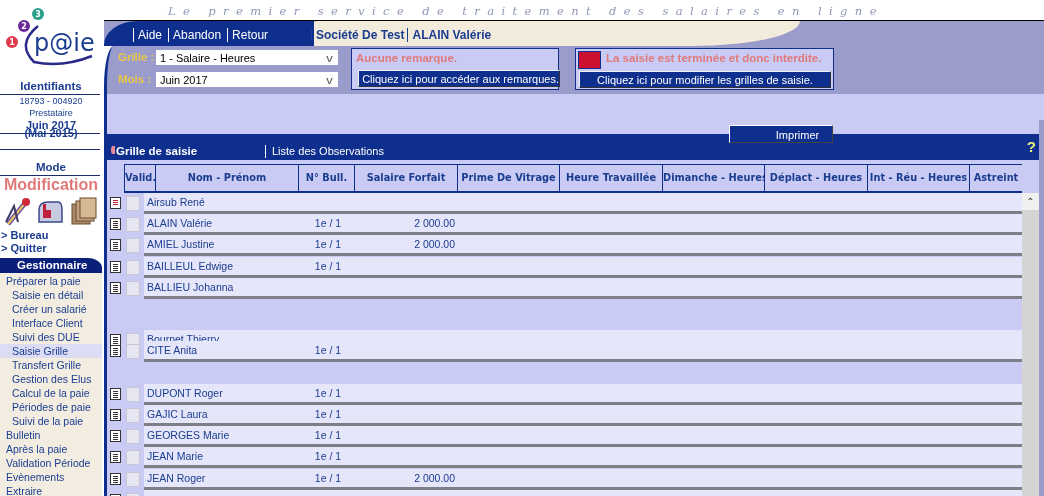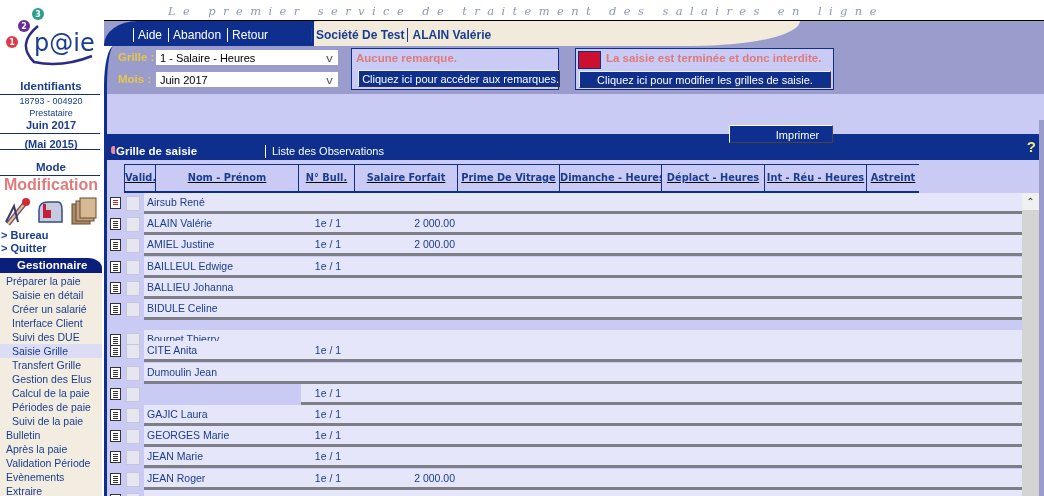--- a/index.html
+++ b/index.html
@@ -50,21 +50,21 @@
   
   #panel { position: absolute; left: 104px; top: 94px; width: 940px; height: 402px; background: #c9cbf5; border-left: 3px solid #0e2f8e; }
   #tabbar { position: absolute; left: 0; top: 0; width: 937px; height: 26px; background: #0e2f8e; margin-top: 40px; }
   #tab1 { position: absolute; left: 9px; top: 11px; font-size: 11.5px; font-weight: bold; color: #fff; }
   #tab1-dot { position: absolute; left: 4px; top: 12px; width: 4px; height: 8px; background: #e88a9a; border-radius: 50% 0 0 50%; }
   #tab2 { position: absolute; left: 158px; top: 11px; font-size: 11px; color: #fff; padding-left: 6px; border-left: 1px solid #fff; line-height: 13px; }
   #help { position: absolute; right: 8px; top: 4px; font-size: 15px; font-weight: bold; color: #e8f27a; }
   #print-btn { position: absolute; left: 622px; top: 31px; width: 104px; height: 18px; background: #0e2f8e; color: #fff; font-size: 11px; line-height: 18px; text-align: center; border: 1px solid #fff; border-right-color: #444; border-bottom-color: #444; cursor: pointer; padding-left: 33px; }
 
   
-  #tbl-head { position: absolute; left: 17px; top: 70px; height: 29px; display: flex; border-top: 1px solid #0e2f8e; border-bottom: 2px solid #0e2f8e; border-left: 1px solid #0e2f8e; text-decoration: underline; }
+  #tbl-head { position: absolute; left: 17px; top: 70px; height: 29px; display: flex; border-top: 1px solid #0e2f8e; border-bottom: 2px solid #0e2f8e; border-left: 1px solid #0e2f8e; }
   #tbl-head .h { height: 26px; line-height: 26px; font-size: 10.5px; font-weight: bold; color: #1a3d8f; text-align: center; border-right: 1px solid #0e2f8e; white-space: nowrap; overflow: hidden; font-family: "DejaVu Sans", sans-serif; font-size: 9.8px; }
   #rows { position: absolute; left: 0; top: 99px; width: 915px; height: 303px; overflow: hidden; }
   .row { position: absolute; left: 0; height: 21px; width: 915px; }
   .row .ic { position: absolute; left: 3px; top: 4px; width: 11px; height: 12px; background: #fff; border: 1px solid #333; }
   .row .ic::before { content: ""; position: absolute; left: 2px; top: 2px; width: 5px; height: 1px; background: #333; box-shadow: 0 2px 0 #333, 0 4px 0 #333, 0 6px 0 #333; }
   .row .ic.red::before { background: #c0203a; box-shadow: 0 2px 0 #c0203a, 0 4px 0 #c0203a; }
   .row .cb { position: absolute; left: 19px; top: 3px; width: 14px; height: 15px; background: #e6e6f0; border: 1px solid #c6c6d8; }
   .row .c { position: absolute; top: 0; height: 21px; background: #e6e6fa; border-bottom: 3px solid #7e7e86; border-right: 3px solid #7e7e86; font-size: 10.5px; color: #1a3d8f; line-height: 18px; white-space: nowrap; overflow: hidden; }
   .row .c.nom { padding-left: 3px; }
   .row .c.bull { text-align: center; }
@@ -90,21 +90,21 @@
       <text x="32" y="45" font-size="24" fill="#1a3d8f" font-family="DejaVu Sans, sans-serif">p@ie</text>
     </svg>
   </div>
 
   <div class="side-block side-title" style="top:80px;">Identifiants</div>
   <div class="hr" style="top:94px;"></div>
   <div class="side-block side-small" style="top:95px;">18793 - 004920</div>
   <div class="side-block side-small" style="top:107px;">Prestataire</div>
   <div class="side-block side-bold" style="top:119px;">Juin 2017</div>
   <div class="hr" style="top:133px;"></div>
-  <div class="side-block side-bold" style="top:138px;">(Mai 2015)</div>
+  <div class="side-block side-bold" style="top:127px;">(Mai 2015)</div>
   <div class="hr" style="top:149px;"></div>
 
   <div class="side-block side-title" style="top:161px;">Mode</div>
   <div class="hr" style="top:175px;"></div>
   <div class="side-block mode-val" style="top:176px;">Modification</div>
 
   <div style="position:absolute; left:4px; top:196px; width:96px; height:32px;">
     <span style="position:absolute; left:0; top:0; width:28px; height:30px;">
       <svg width="28" height="30" viewBox="0 0 28 30">
         <line x1="4" y1="28" x2="22" y2="6" stroke="#6a4aa0" stroke-width="5"></line>
@@ -204,20 +204,21 @@
   </div>
 
   <div id="print-btn">Imprimer</div>
 
   <div id="tbl-head">
     <div class="h" style="width:31px;">Valid.</div>
     <div class="h" style="width:143px;">Nom - Prénom</div>
     <div class="h" style="width:56px;">N° Bull.</div>
     <div class="h" style="width:103px;">Salaire Forfait</div>
     <div class="h" style="width:102px;">Prime De Vitrage</div>
+    <div class="h" style="width:103px;">Heure Travaillée</div>
     <div class="h" style="width:102px;">Dimanche - Heures</div>
     <div class="h" style="width:103px;">Déplact - Heures</div>
     <div class="h" style="width:102px;">Int - Réu - Heures</div>
     <div class="h" style="width:52px; border-right:none;">Astreint</div>
   </div>
 
   <div id="rows">
       <div class="row" style="top: 0px;">
         <span class="ic red"></span>
         <span class="cb"></span>
@@ -276,33 +277,20 @@
         <div class="c nom" style="left: 37px; width: 160px;">BALLIEU Johanna</div>
         <div class="c bull" style="left: 194px; width: 57px;"></div>
         <div class="c sal" style="left: 248px; width: 106px;"></div>
         <div class="c " style="left: 351px; width: 104px;"></div>
         <div class="c " style="left: 452px; width: 105px;"></div>
         <div class="c " style="left: 554px; width: 104px;"></div>
         <div class="c " style="left: 655px; width: 105px;"></div>
         <div class="c " style="left: 757px; width: 104px;"></div>
         <div class="c " style="left: 858px; width: 60px;"></div>
       </div>
-      <div class="row" style="top: 106px;">
-        <span class="ic"></span>
-        <span class="cb"></span>
-        <div class="c nom" style="left: 37px; width: 160px;">BIDULE Celine</div>
-        <div class="c bull" style="left: 194px; width: 57px;"></div>
-        <div class="c sal" style="left: 248px; width: 106px;"></div>
-        <div class="c " style="left: 351px; width: 104px;"></div>
-        <div class="c " style="left: 452px; width: 105px;"></div>
-        <div class="c " style="left: 554px; width: 104px;"></div>
-        <div class="c " style="left: 655px; width: 105px;"></div>
-        <div class="c " style="left: 757px; width: 104px;"></div>
-        <div class="c " style="left: 858px; width: 60px;"></div>
-      </div>
       <div class="row" style="top: 137px;">
         <span class="ic"></span>
         <span class="cb"></span>
         <div class="c nom" style="left: 37px; width: 160px;">Bournet  Thierry</div>
         <div class="c bull" style="left: 194px; width: 57px;"></div>
         <div class="c sal" style="left: 248px; width: 106px;"></div>
         <div class="c " style="left: 351px; width: 104px;"></div>
         <div class="c " style="left: 452px; width: 105px;"></div>
         <div class="c " style="left: 554px; width: 104px;"></div>
         <div class="c " style="left: 655px; width: 105px;"></div>
@@ -315,36 +303,24 @@
         <div class="c nom" style="left: 37px; width: 160px;">CITE Anita</div>
         <div class="c bull" style="left: 194px; width: 57px;">1e / 1</div>
         <div class="c sal" style="left: 248px; width: 106px;"></div>
         <div class="c " style="left: 351px; width: 104px;"></div>
         <div class="c " style="left: 452px; width: 105px;"></div>
         <div class="c " style="left: 554px; width: 104px;"></div>
         <div class="c " style="left: 655px; width: 105px;"></div>
         <div class="c " style="left: 757px; width: 104px;"></div>
         <div class="c " style="left: 858px; width: 60px;"></div>
       </div>
-      <div class="row" style="top: 169.6px;">
-        <span class="ic"></span>
-        <span class="cb"></span>
-        <div class="c nom" style="left: 37px; width: 160px;">Dumoulin Jean</div>
-        <div class="c bull" style="left: 194px; width: 57px;"></div>
-        <div class="c sal" style="left: 248px; width: 106px;"></div>
-        <div class="c " style="left: 351px; width: 104px;"></div>
-        <div class="c " style="left: 452px; width: 105px;"></div>
-        <div class="c " style="left: 554px; width: 104px;"></div>
-        <div class="c " style="left: 655px; width: 105px;"></div>
-        <div class="c " style="left: 757px; width: 104px;"></div>
-        <div class="c " style="left: 858px; width: 60px;"></div>
-      </div>
       <div class="row" style="top: 190.8px;">
         <span class="ic"></span>
         <span class="cb"></span>
+        <div class="c nom" style="left: 37px; width: 160px;">DUPONT Roger</div>
         <div class="c bull" style="left: 194px; width: 57px;">1e / 1</div>
         <div class="c sal" style="left: 248px; width: 106px;"></div>
         <div class="c " style="left: 351px; width: 104px;"></div>
         <div class="c " style="left: 452px; width: 105px;"></div>
         <div class="c " style="left: 554px; width: 104px;"></div>
         <div class="c " style="left: 655px; width: 105px;"></div>
         <div class="c " style="left: 757px; width: 104px;"></div>
         <div class="c " style="left: 858px; width: 60px;"></div>
       </div>
       <div class="row" style="top: 212px;">

